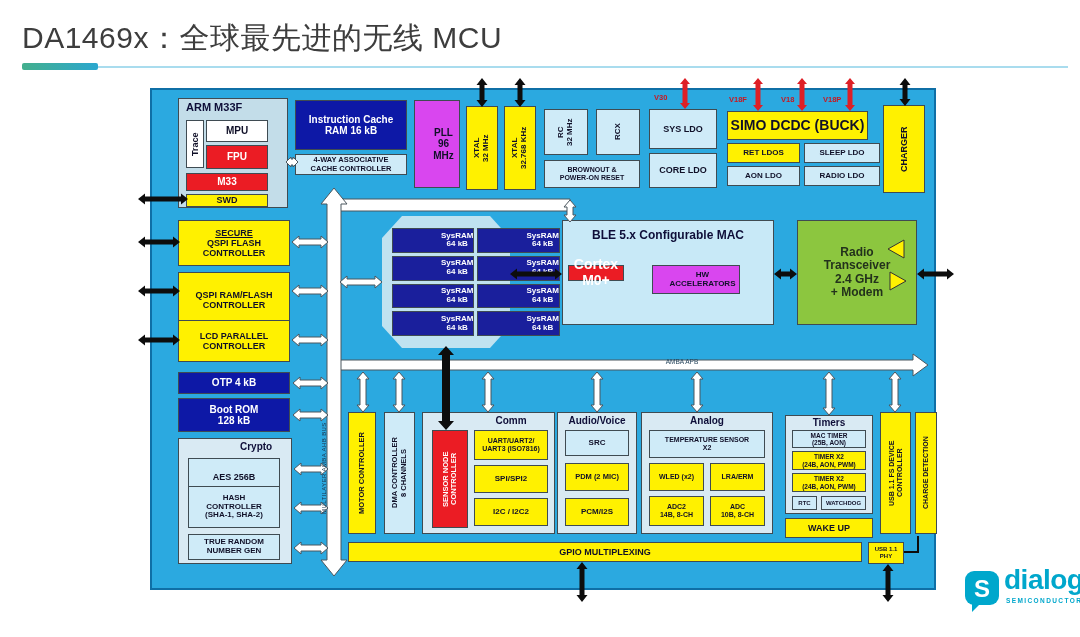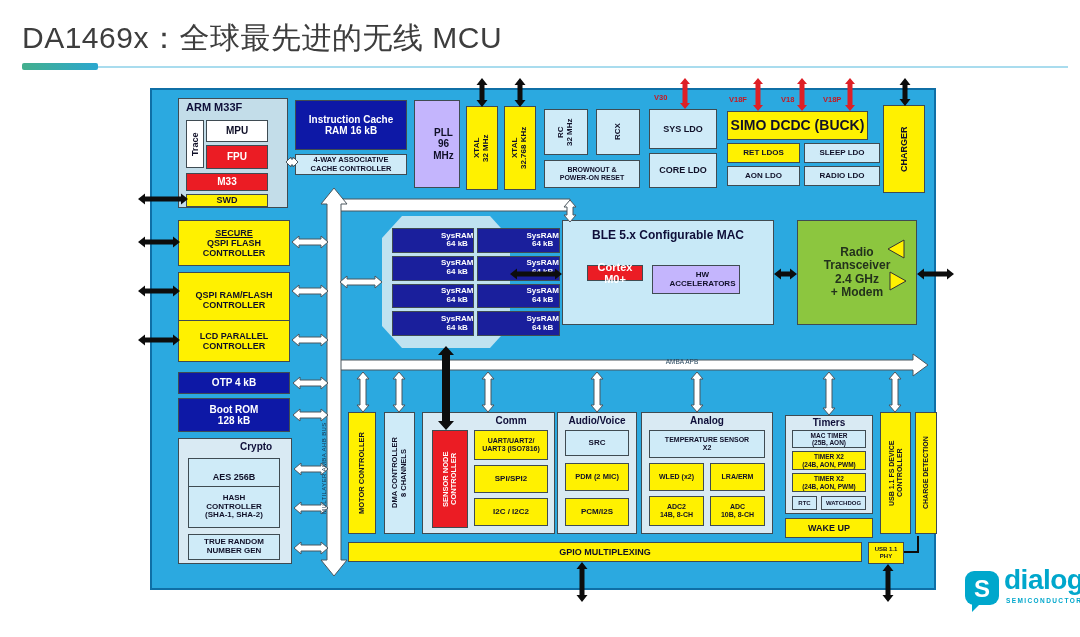--- a/index.html
+++ b/index.html
@@ -11,21 +11,21 @@
         background:linear-gradient(90deg,#43af8d,#2ba7cf);border-radius:2px;}
   .diagram{position:absolute;left:150px;top:88px;width:786px;height:502px;background:#2BA9E0;
         border:2px solid #0f6fa6;box-sizing:border-box;}
   .blk{position:absolute;box-sizing:border-box;border:1px solid #3f4b52;display:flex;
        align-items:center;justify-content:center;text-align:center;white-space:pre-line;
        font-weight:700;color:#101028;line-height:1.12;z-index:2;}
   .panel{position:absolute;box-sizing:border-box;border:1px solid #3f4b52;background:#D9EAF3;z-index:1;}
   .ptitle{position:absolute;font-weight:700;color:#0e0e38;z-index:2;white-space:nowrap;}
   .yellow{background:#FFF100;}
   .light{background:#CFEBF8;}
-  .lighter{background:#c4b5fd;padding-left:13px;}
+  .lighter{background:#d946ef;padding-left:13px;}
   .white{background:#ffffff;}
   .navy{background:#0D18A6;color:#ffffff;}
   .red{background:#EB1C24;color:#ffffff;}
   .green{background:#8CC63F;color:#23321c;}
   .vt{writing-mode:vertical-rl;transform:rotate(180deg);}
   .underline{text-decoration:underline;}
   .octagon{position:absolute;left:230px;top:126px;width:128px;height:132px;background:#BFE2F0;z-index:1;
       clip-path:polygon(20px 0,108px 0,128px 22px,128px 110px,108px 132px,20px 132px,0 110px,0 22px);}
   .sysram-grid{position:absolute;left:240px;top:138px;width:108px;height:108px;display:grid;
       grid-template-columns:1fr 1fr;grid-auto-rows:1fr;gap:3px;z-index:2;}
@@ -131,21 +131,21 @@
       <div class="cell">SysRAM
 64 kB</div>
       <div class="cell">SysRAM
 64 kB</div>
       <div class="cell">SysRAM
 64 kB</div>
     </div>
 
     <div class="panel" style="left:410px;top:130px;width:212px;height:105px;background:#C8E9F7"></div>
     <div class="ptitle" style="left:410px;top:138px;width:212px;text-align:center;font-size:12px">BLE 5.x Configurable MAC</div>
-    <div class="blk red" style="left:435px;top:175px;width:56px;height:16px;font-size:11px">Cortex
+    <div class="blk red" style="left:416px;top:175px;width:56px;height:16px;font-size:14px">Cortex
 M0+</div>
     <div class="blk lighter" style="left:500px;top:175px;width:88px;height:29px;font-size:8px">HW
 ACCELERATORS</div>
 
     <div class="blk green" style="left:645px;top:130px;width:120px;height:105px;font-size:12px;font-weight:700">Radio
 Transceiver
 2.4 GHz
 + Modem</div>
 
     <div class="bus-label">MULTILAYER AMBA AHB BUS</div>

